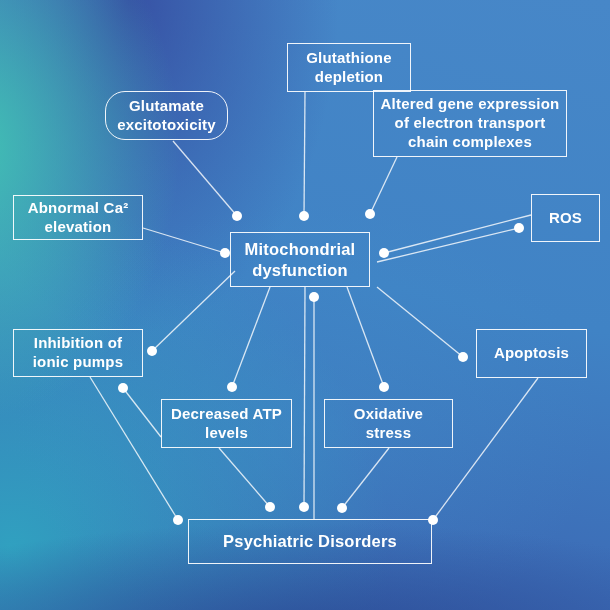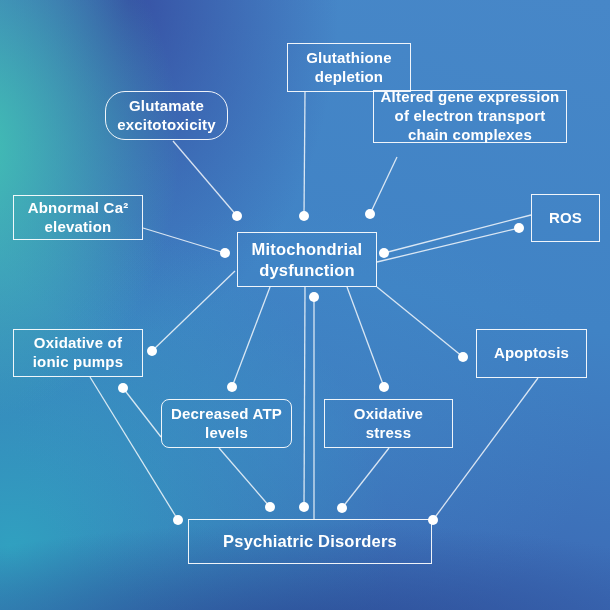--- a/index.html
+++ b/index.html
@@ -59,44 +59,44 @@
     </svg>
   <div class="nodes">
       <div class="node" style="left: 243px; top: 43px; width: 124px; height: 49px; margin-left: 44px;">
         <span class="lbl">Glutathione
 depletion</span>
       </div>
       <div class="node" style="left: 105px; top: 91px; width: 123px; height: 49px; border-radius: 20px;">
         <span class="lbl">Glutamate
 excitotoxicity</span>
       </div>
-      <div class="node" style="left: 373px; top: 90px; width: 194px; height: 53px;">
+      <div class="node" style="left: 373px; top: 90px; width: 194px; height: 67px;">
         <span class="lbl">Altered gene expression
 of electron transport
 chain complexes</span>
       </div>
       <div class="node" style="left: 13px; top: 195px; width: 130px; height: 45px;">
         <span class="lbl">Abnormal Ca²
 elevation</span>
       </div>
       <div class="node" style="left: 531px; top: 194px; width: 69px; height: 48px;">
         <span class="lbl">ROS</span>
       </div>
-      <div class="node emphasis" style="left: 237px; top: 232px; width: 140px; height: 55px; justify-content: center;">
+      <div class="node emphasis" style="left: 230px; top: 232px; width: 140px; height: 55px; justify-content: center;">
         <span class="lbl">Mitochondrial
 dysfunction</span>
       </div>
       <div class="node" style="left: 13px; top: 329px; width: 130px; height: 48px;">
-        <span class="lbl">Oxidative of
+        <span class="lbl">Inhibition of
 ionic pumps</span>
       </div>
       <div class="node" style="left: 476px; top: 329px; width: 111px; height: 49px;">
         <span class="lbl">Apoptosis</span>
       </div>
-      <div class="node" style="left: 161px; top: 399px; width: 131px; height: 49px; border-radius: 8px;">
+      <div class="node" style="left: 161px; top: 399px; width: 131px; height: 49px;">
         <span class="lbl">Decreased ATP
 levels</span>
       </div>
       <div class="node" style="left: 324px; top: 399px; width: 129px; height: 49px;">
         <span class="lbl">Oxidative
 stress</span>
       </div>
       <div class="node emphasis" style="left: 188px; top: 519px; width: 244px; height: 45px; text-align: right;">
         <span class="lbl">Psychiatric Disorders</span>
       </div>

